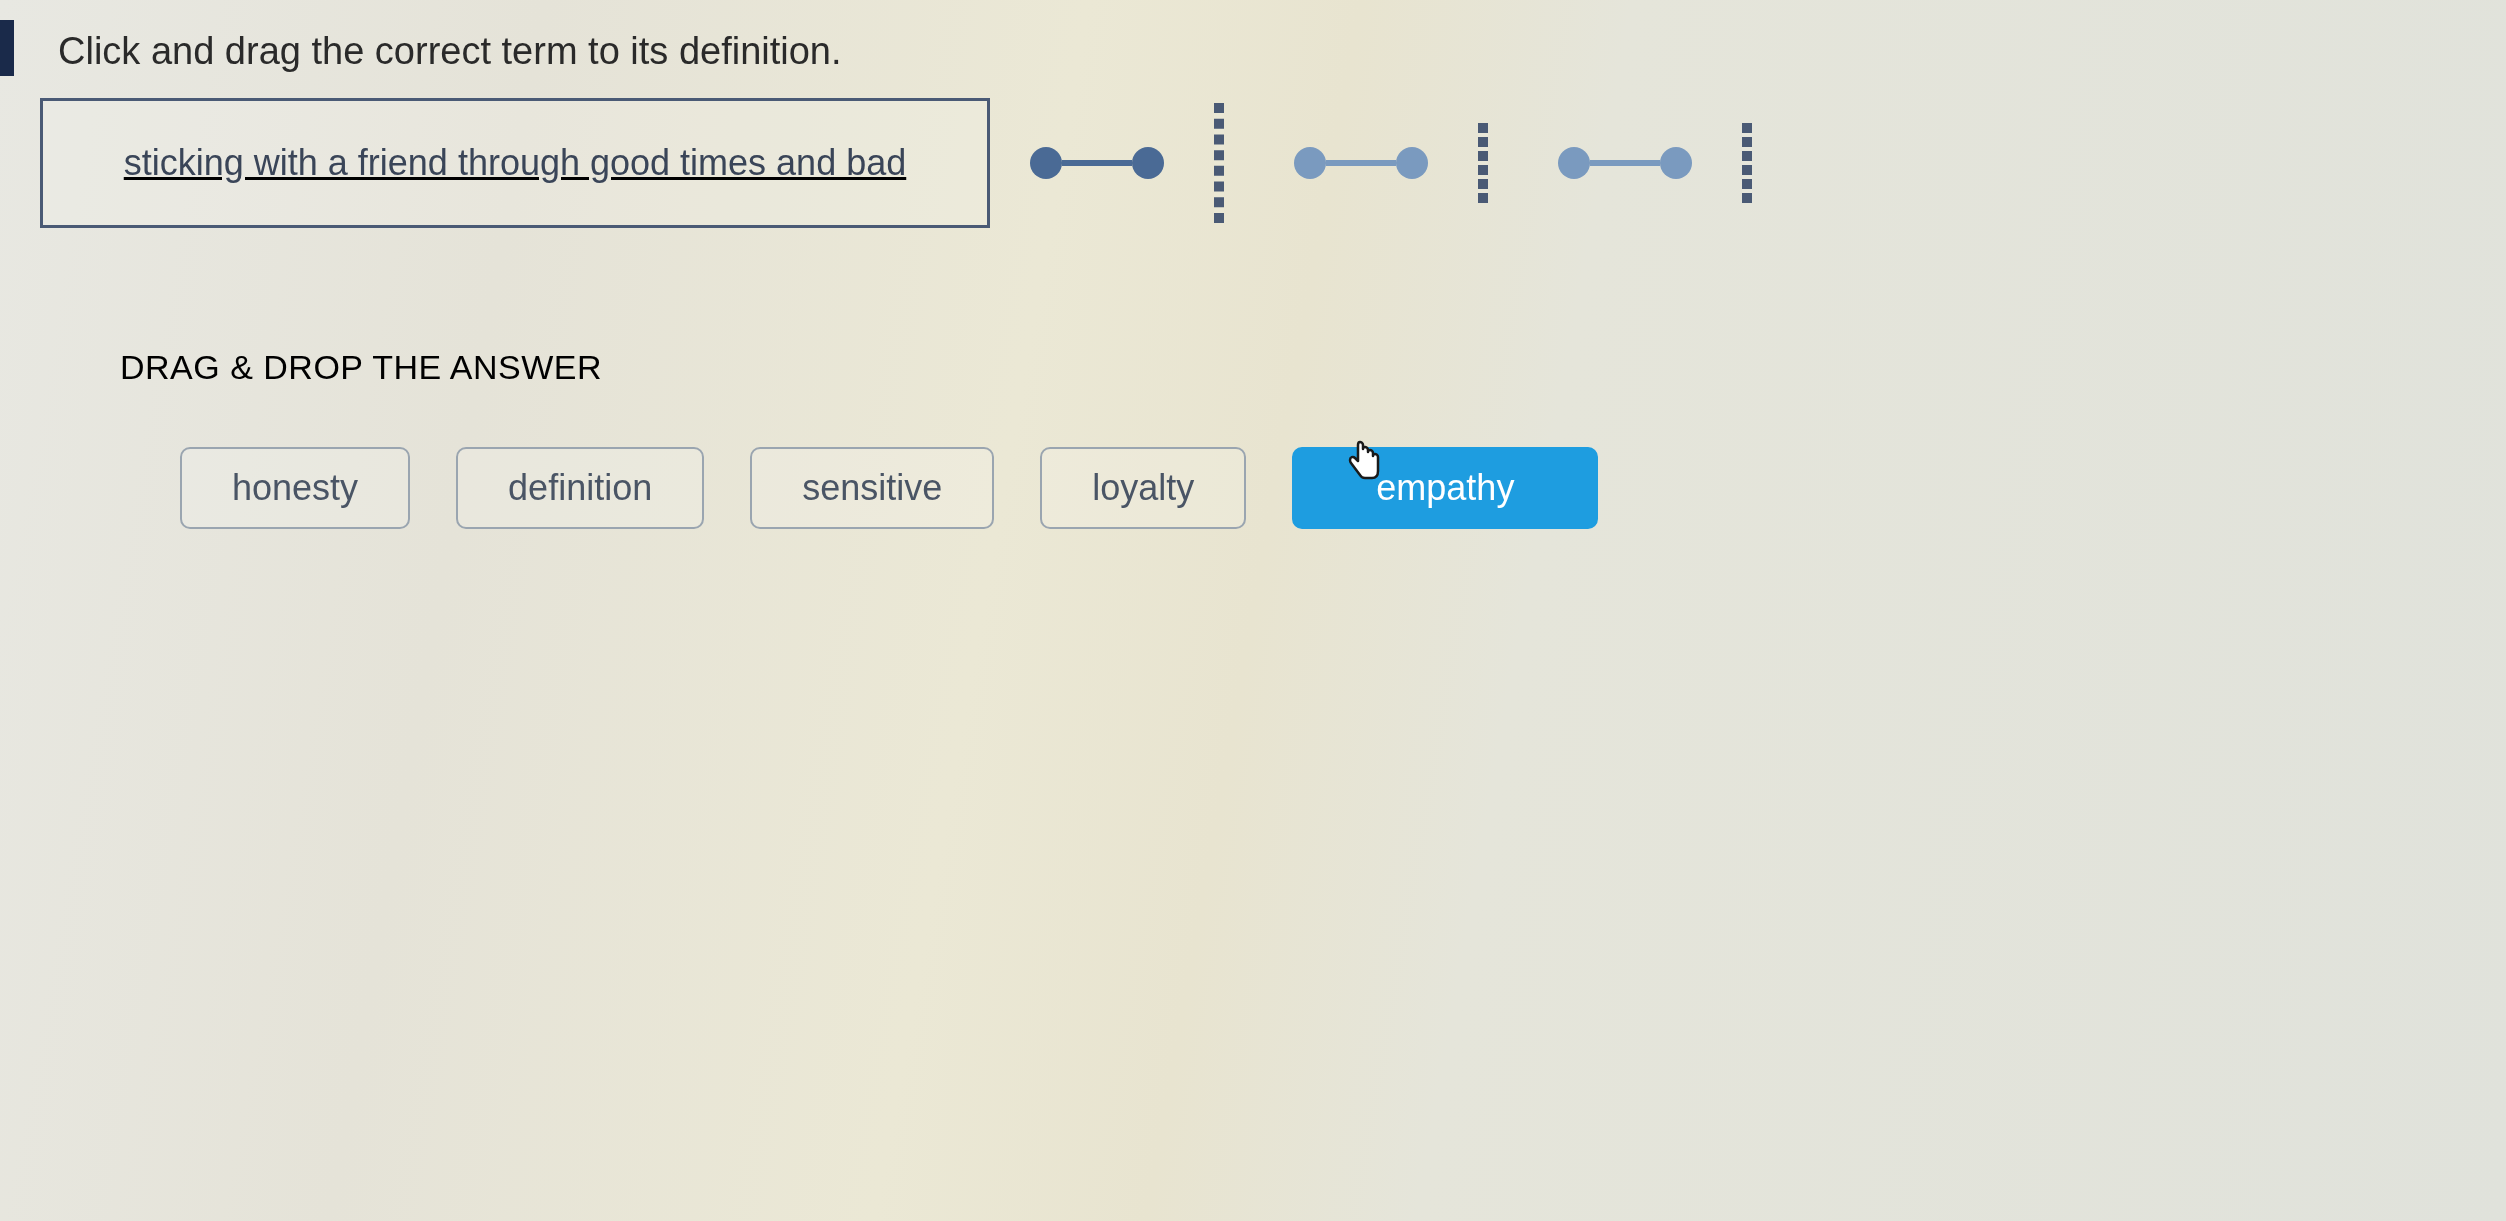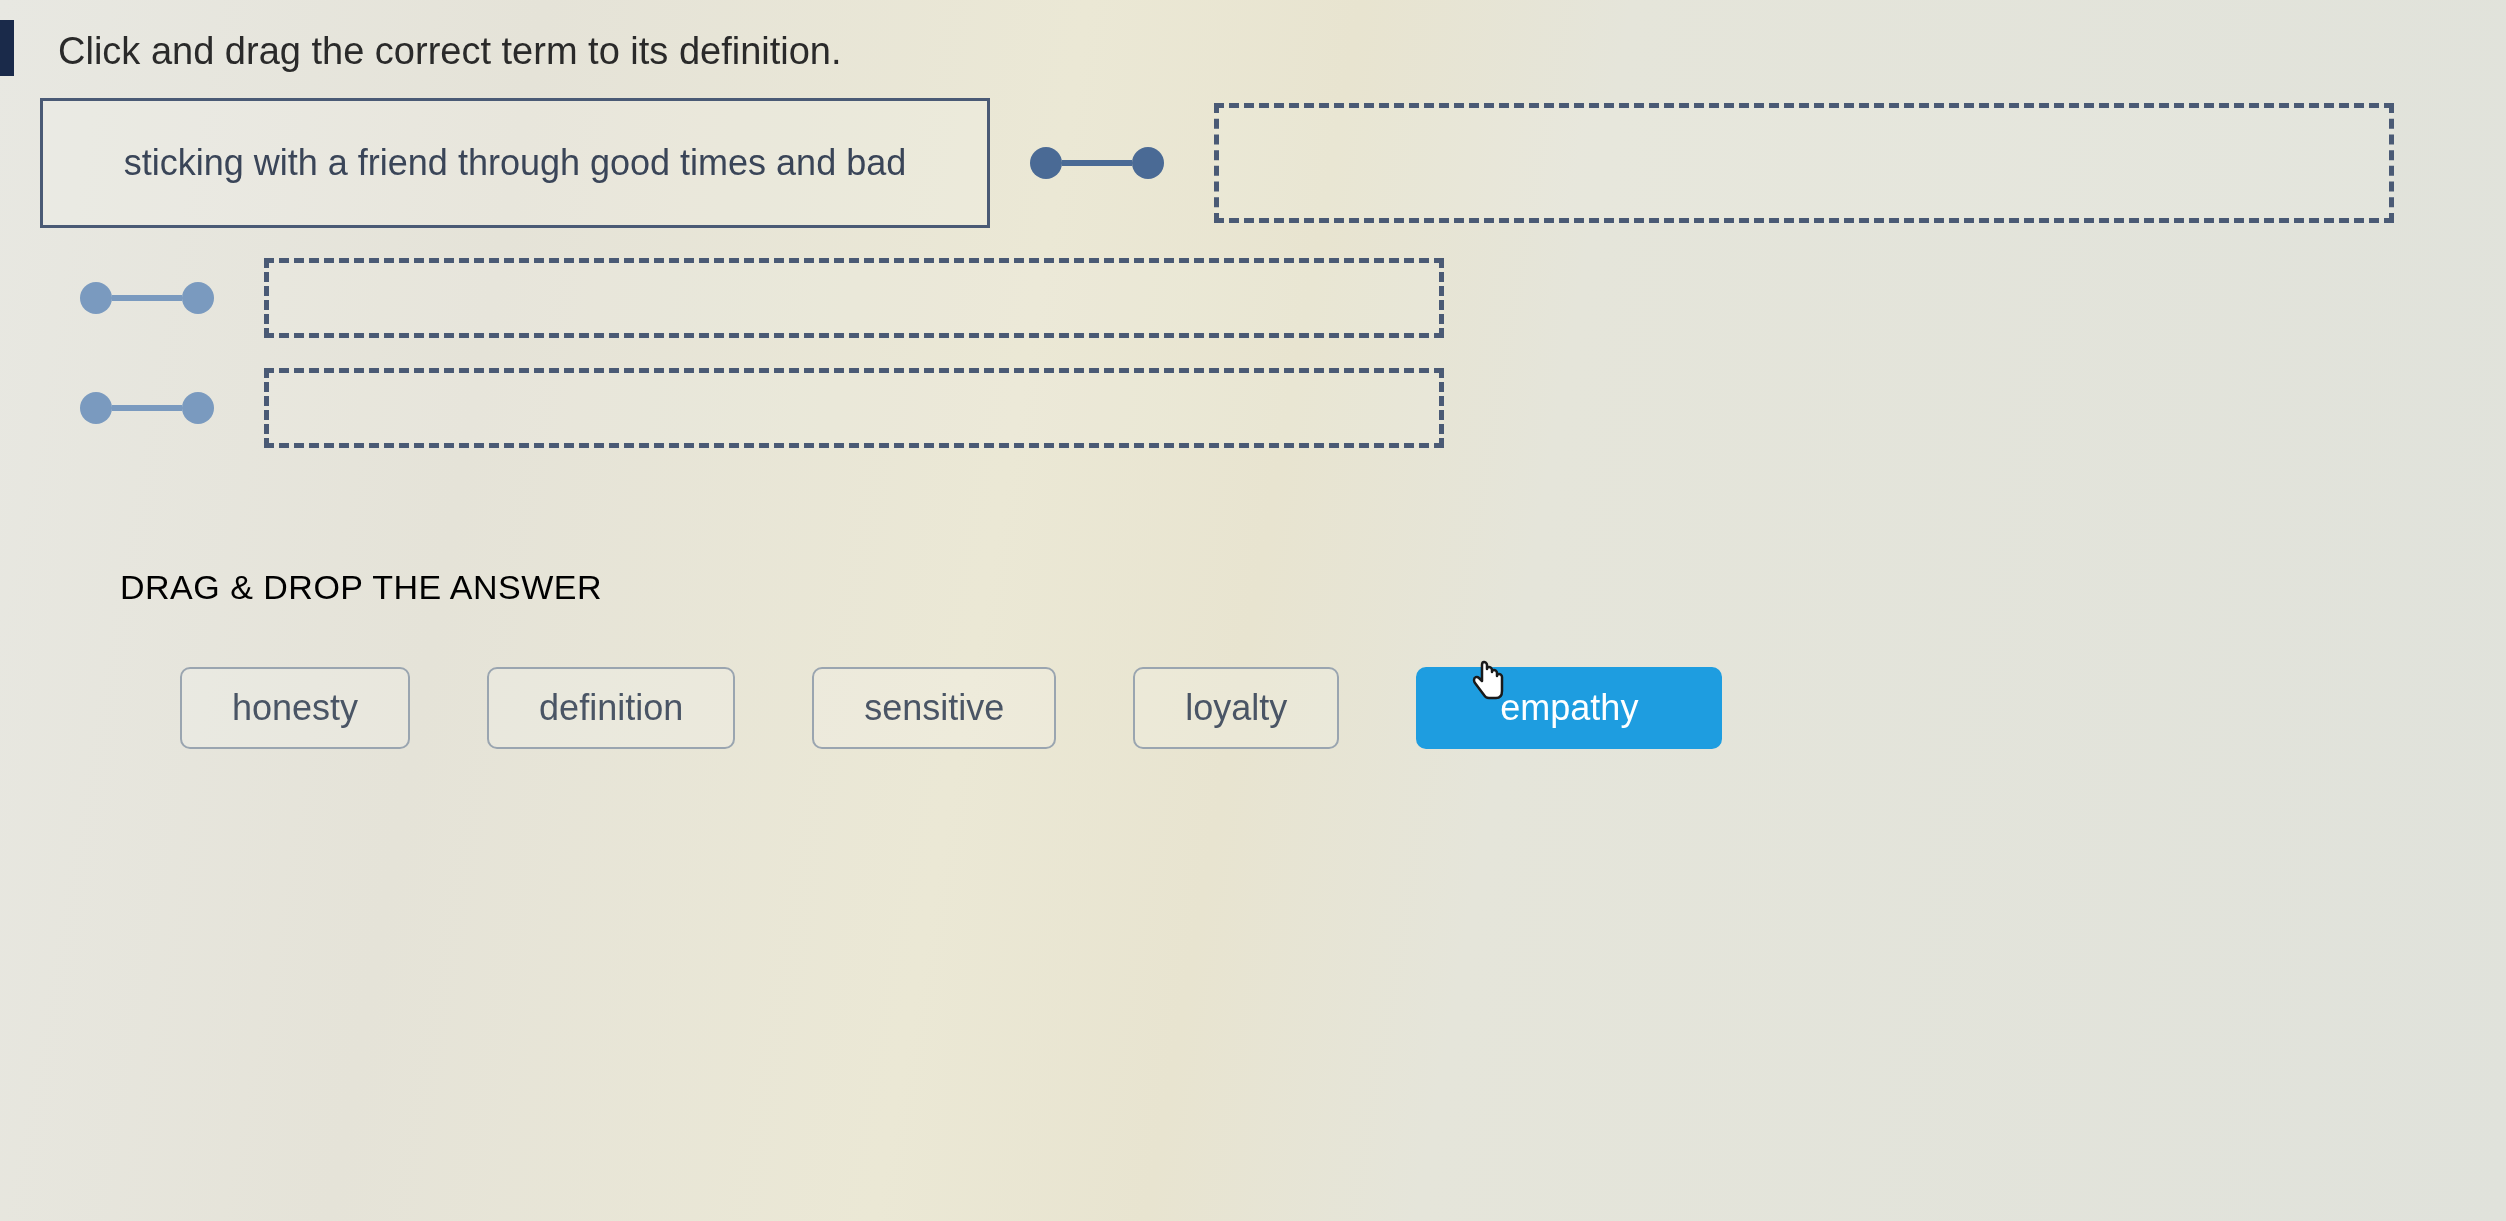--- a/index.html
+++ b/index.html
@@ -13,22 +13,23 @@
       overflow: hidden;
     }
     .instruction {
       font-size: 38px;
       color: #2a2a2a;
       margin-bottom: 25px;
       margin-left: 18px;
     }
     .match-area {
       display: flex;
-      flex-direction: column;
+      flex-direction: row;
       gap: 30px;
+      text-decoration: underline;
     }
     .match-row {
       display: flex;
       align-items: center;
     }
     .definition-box {
       width: 950px;
       min-height: 80px;
       border: 3px solid #4a5a75;
       display: flex;
@@ -72,21 +73,21 @@
       font-size: 34px;
       color: #000000;
       letter-spacing: 0.5px;
       margin-top: 120px;
       margin-left: 80px;
       margin-bottom: 60px;
       font-weight: 400;
     }
     .term-bank {
       display: flex;
-      gap: 77px;
+      gap: 46px;
       margin-left: 140px;
       align-items: center;
     }
     .term-chip {
       border: 2px solid #9aa5b0;
       border-radius: 10px;
       padding: 18px 50px;
       font-size: 36px;
       color: #4a5565;
       background: rgba(255,255,255,0.15);

